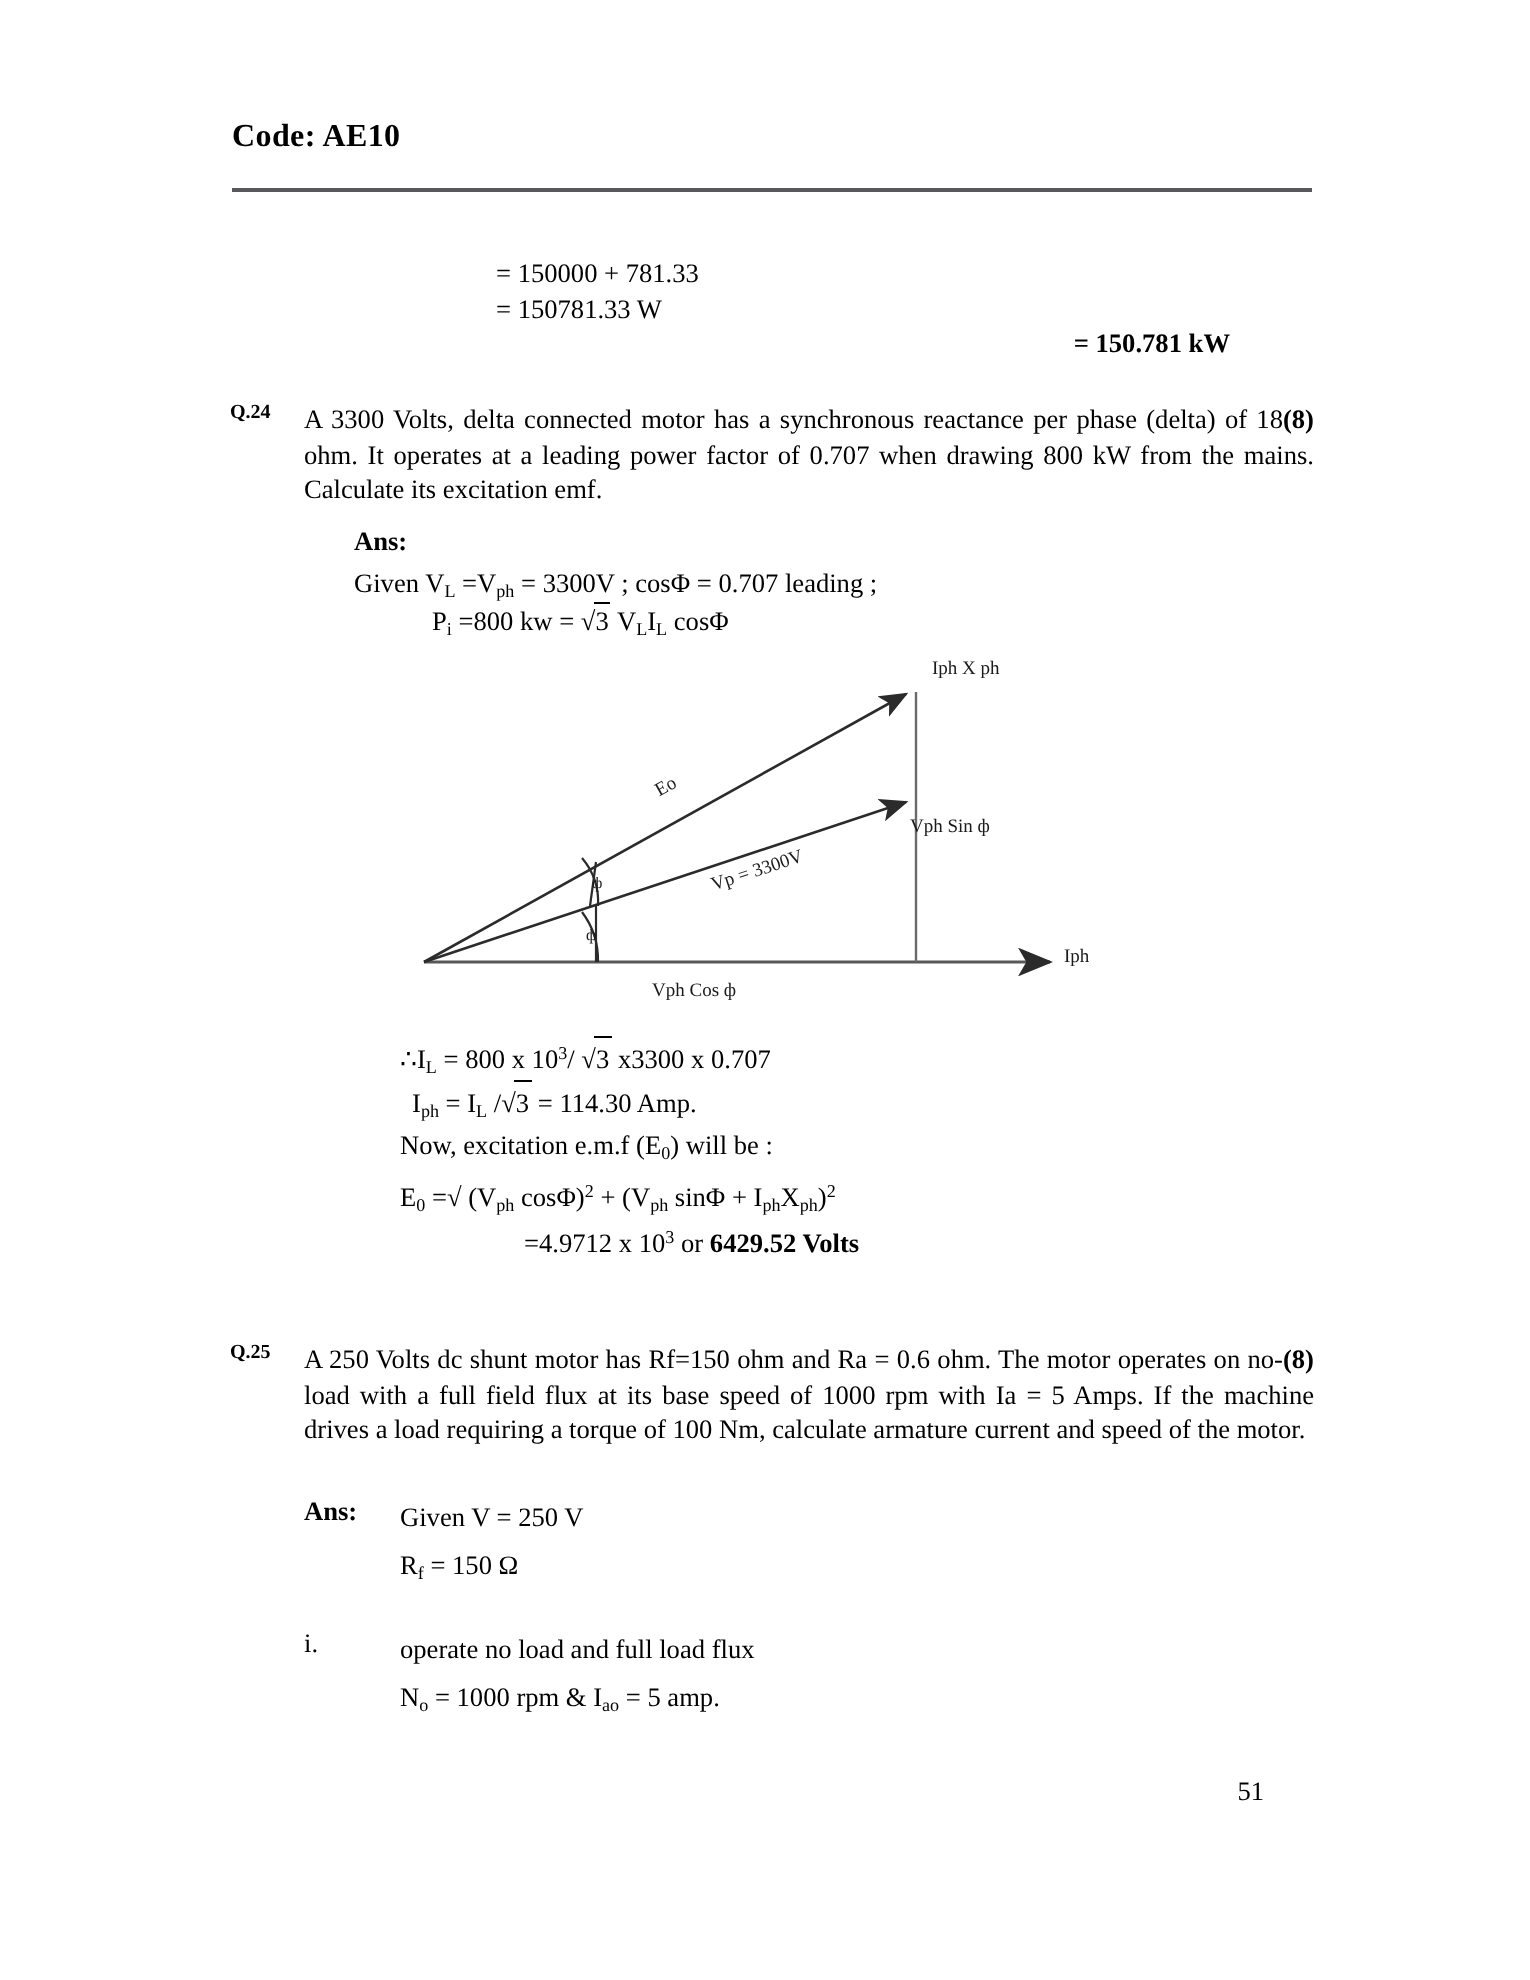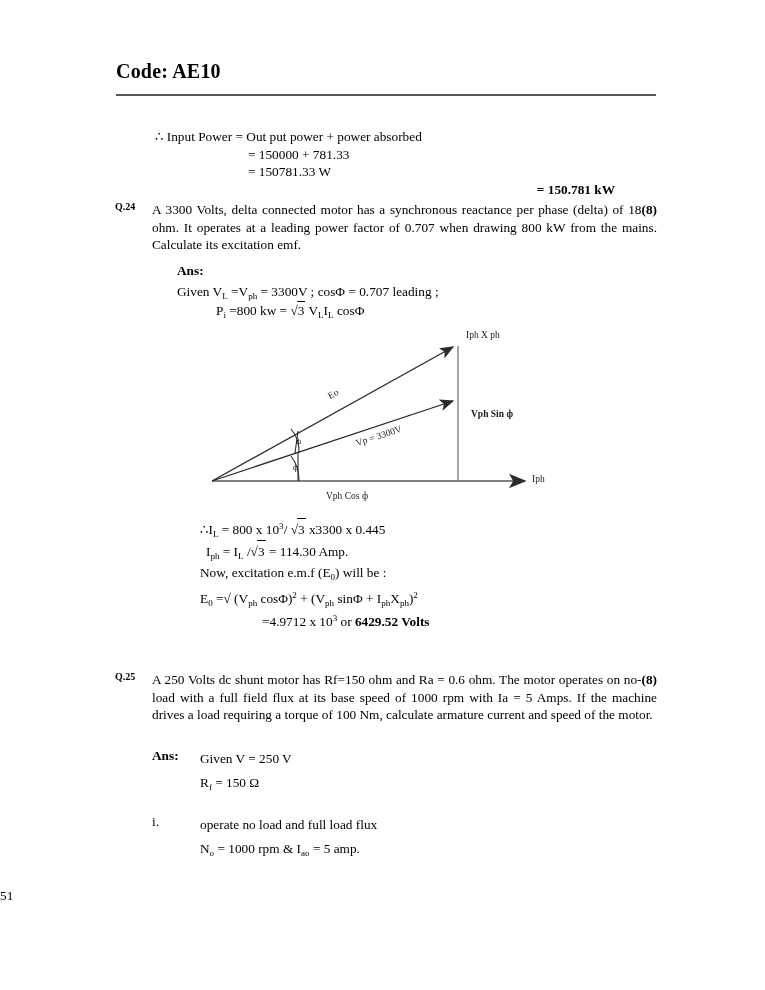--- a/index.html
+++ b/index.html
@@ -23,21 +23,21 @@
   
   .header {
     position: absolute;
     left: 116px;
     top: 60px;
     width: 540px;
     display: flex;
     justify-content: space-between;
     align-items: baseline;
     font-weight: bold;
-    font-size: 20px;
+    font-size: 16px;
     gap: 48px;
   }
   .header .code { letter-spacing: 0.2px; }
   .header .subject { letter-spacing: 0.3px; }
 
   .rule {
     position: absolute;
     left: 116px;
     top: 94px;
     width: 540px;
@@ -101,36 +101,35 @@
     white-space: nowrap;
     color: #1a1a1a;
   }
 
   
   .pageno {
     position: absolute;
     left: 0;
     top: 888px;
     width: 632px;
-    text-align: left;
+    text-align: right;
     font-size: 13.3px;
   }
 </style>
 </head>
 <body>
 
 <div class="page">
 
   <div class="header">
     <span class="code">Code: AE10</span>
   </div>
   <div class="rule"></div>
 
   <div class="block" style="left:155px; top:128px; width:460px;">
-    <div>∴ Input Power = Out put power + power absorbed</div>
     <div style="padding-left:93px;">= 150000 + 781.33</div>
     <div style="padding-left:93px;">= 150781.33 W</div>
     <div class="bold" style="padding-left:93px;text-align:right;">= 150.781 kW</div>
   </div>
 
   <div class="qnum" style="left:115px; top:201px;">Q.24</div>
   <div class="block just" style="left:152px; top:201px; width:505px;">
     <span class="marks">(8)</span><span>A 3300 Volts, delta connected motor has a synchronous reactance per phase (delta) of 18 ohm. It operates at a leading power factor of 0.707 when drawing 800 kW from the mains. Calculate its excitation emf.</span>
   </div>
 
@@ -160,31 +159,31 @@
       <line x1="103" y1="156" x2="103" y2="127" stroke="#2b2b2b" stroke-width="1.1"></line>
 
       <line x1="100" y1="128" x2="103" y2="106" stroke="#2b2b2b" stroke-width="1.1"></line>
 
       <path d="M 96,104 A 34,34 0 0 1 104,128" fill="none" stroke="#2b2b2b" stroke-width="1.1"></path>
 
       <path d="M 96,131 A 40,40 0 0 1 104,156" fill="none" stroke="#2b2b2b" stroke-width="1.1"></path>
     </svg>
 
     <span class="dlabel" style="left:271px; top:5px;">Iph X ph</span>
-    <span class="dlabel" style="left:276px; top:84px;font-weight:bold;">Vph Sin ф</span>
+    <span class="dlabel" style="left:260px; top:84px;">Vph Sin ф</span>
     <span class="dlabel" style="left:131px; top:166px;">Vph Cos ф</span>
     <span class="dlabel" style="left:337px; top:149px;">Iph</span>
     <span class="dlabel" style="left:133px; top:64px; transform:rotate(-29deg);">Eo</span>
     <span class="dlabel" style="left:160px; top:106px; transform:rotate(-18deg);">Vp = 3300V</span>
     <span class="dlabel" style="left:101px; top:112px; font-size:8px;">ф</span>
     <span class="dlabel" style="left:98px; top:138px; font-size:8px;">ф</span>
   </div>
 
   <div class="block" style="left:200px; top:518px; width:430px; line-height:21px;">
-    <div><span>∴I</span><sub>L</sub><span> = 800 x 10</span><sup>3</sup><span>/ </span><span class="rad">√<span class="bar">3</span></span><span> x3300 x 0.445</span></div>
+    <div><span>∴I</span><sub>L</sub><span> = 800 x 10</span><sup>3</sup><span>/ </span><span class="rad">√<span class="bar">3</span></span><span> x3300 x 0.707</span></div>
     <div style="padding-left:6px;"><span>I</span><sub>ph</sub><span> = I</span><sub>L</sub><span> /</span><span class="rad">√<span class="bar">3</span></span><span> = 114.30 Amp.</span></div>
     <div><span>Now, excitation e.m.f (E</span><sub>0</sub><span>) will be :</span></div>
   </div>
 
   <div class="block" style="left:200px; top:587px; width:450px; line-height:23px;">
     <div><span>E</span><sub>0</sub><span> =√ (V</span><sub>ph</sub><span> cosΦ)</span><sup>2</sup><span> + (V</span><sub>ph</sub><span> sinΦ + I</span><sub>ph</sub><span>X</span><sub>ph</sub><span>)</span><sup>2</sup></div>
     <div style="padding-left:62px;"><span>=4.9712 x 10</span><sup>3</sup><span> or </span><span class="bold">6429.52 Volts</span></div>
   </div>
 
   <div class="qnum" style="left:115px; top:671px;">Q.25</div>

